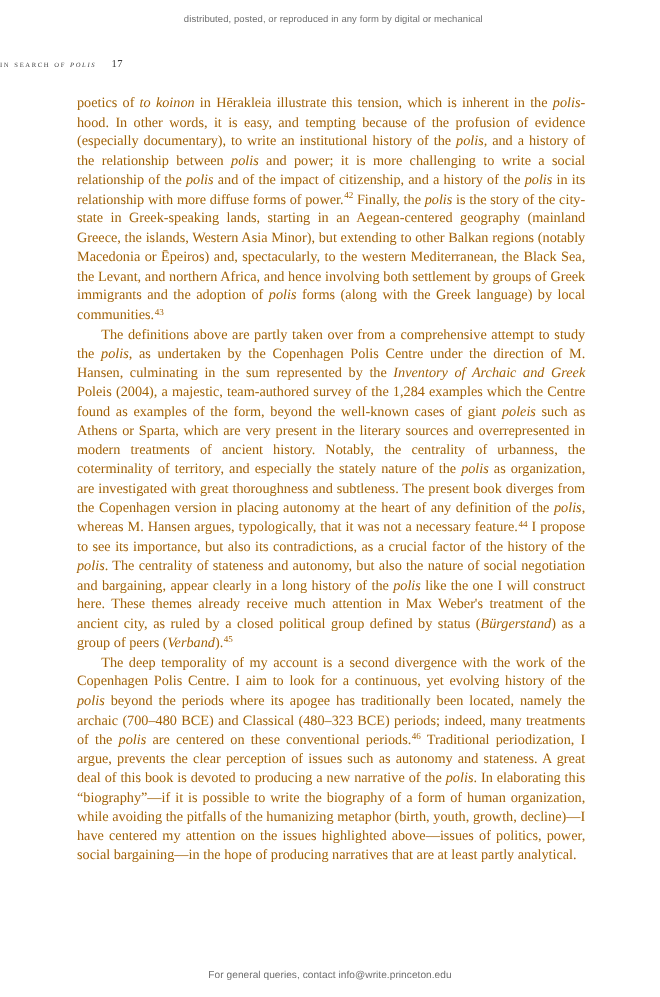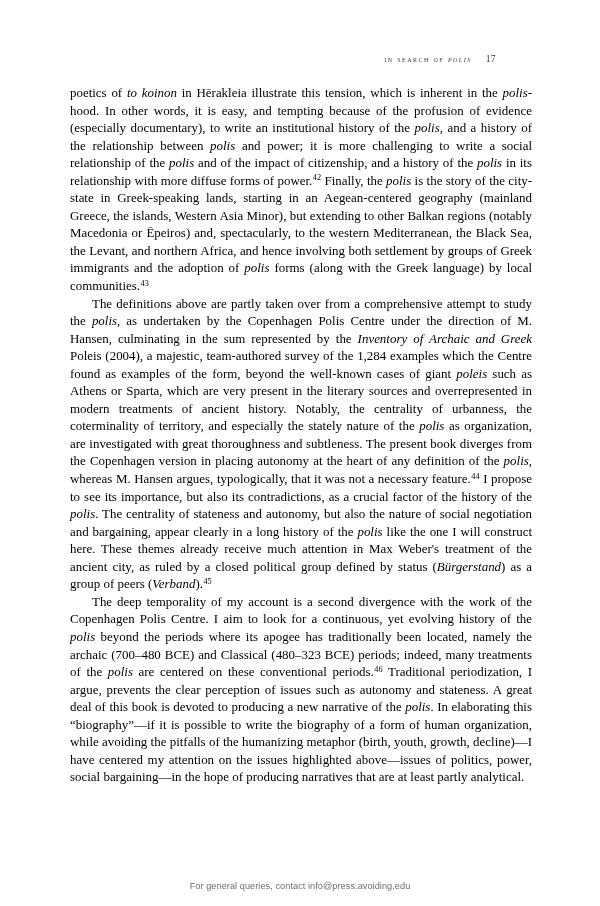--- a/index.html
+++ b/index.html
@@ -30,21 +30,21 @@
     letter-spacing: 0.01em;
   }
   .copyright span { display: block; }
 
   
   .running-head {
     position: absolute;
     top: 53px;
     left: 0;
     width: 496px;
-    text-align: right;
+    text-align: left;
     font-size: 9.2px;
     color: #3a3a3a;
     letter-spacing: 0.16em;
     white-space: nowrap;
   }
   .running-head .rh-title {
     font-variant: small-caps;
     text-transform: lowercase;
   }
   .running-head .rh-title-italic {
@@ -61,21 +61,21 @@
   
   .body-text {
     position: absolute;
     top: 84px;
     left: 70px;
     width: 462px;
     font-size: 12.95px;
     line-height: 17.55px;
     text-align: justify;
     text-justify: inter-word;
-    color: #000000;
+    color: #a16207;
     hyphens: manual;
   }
   .body-text p {
     margin: 0;
     text-indent: 22px;
   }
   .body-text p.no-indent {
     text-indent: 0;
   }
   .body-text i, .body-text em {
@@ -98,25 +98,26 @@
     font-family: "Liberation Sans", "DejaVu Sans", sans-serif;
     font-size: 9.2px;
     color: #6e6e6e;
     letter-spacing: 0.005em;
   }
 </style>
 </head>
 <body>
 
 <div class="copyright">
+  <span>distributed, posted, or reproduced in any form by digital or mechanical</span>
 </div>
 
 <div class="running-head">
   <span class="rh-title">In Search of </span><span class="rh-title-italic">Polis</span><span class="rh-folio">17</span>
 </div>
 
 <div class="body-text">
   <p class="no-indent">poetics of <i>to koinon</i> in Hērakleia illustrate this tension, which is inherent in the <i>polis</i>-hood. In other words, it is easy, and tempting because of the profusion of evidence (especially documentary), to write an institutional history of the <i>polis,</i> and a history of the relationship between <i>polis</i> and power; it is more challenging to write a social relationship of the <i>polis</i> and of the impact of citizenship, and a history of the <i>polis</i> in its relationship with more diffuse forms of power.<sup>42</sup> Finally, the <i>polis</i> is the story of the city-state in Greek-speaking lands, starting in an Aegean-centered geography (mainland Greece, the islands, Western Asia Minor), but extending to other Balkan regions (notably Macedonia or Ēpeiros) and, spectacularly, to the western Mediterranean, the Black Sea, the Levant, and northern Africa, and hence involving both settlement by groups of Greek immigrants and the adoption of <i>polis</i> forms (along with the Greek language) by local communities.<sup>43</sup></p>
   <p>The definitions above are partly taken over from a comprehensive attempt to study the <i>polis</i>, as undertaken by the Copenhagen Polis Centre under the direction of M. Hansen, culminating in the sum represented by the <i>Inventory of Archaic and Greek</i> Poleis (2004), a majestic, team-authored survey of the 1,284 examples which the Centre found as examples of the form, beyond the well-known cases of giant <i>poleis</i> such as Athens or Sparta, which are very present in the literary sources and overrepresented in modern treatments of ancient history. Notably, the centrality of urbanness, the coterminality of territory, and especially the stately nature of the <i>polis</i> as organization, are investigated with great thoroughness and subtleness. The present book diverges from the Copenhagen version in placing autonomy at the heart of any definition of the <i>polis</i>, whereas M. Hansen argues, typologically, that it was not a necessary feature.<sup>44</sup> I propose to see its importance, but also its contradictions, as a crucial factor of the history of the <i>polis</i>. The centrality of stateness and autonomy, but also the nature of social negotiation and bargaining, appear clearly in a long history of the <i>polis</i> like the one I will construct here. These themes already receive much attention in Max Weber's treatment of the ancient city, as ruled by a closed political group defined by status (<i>Bürgerstand</i>) as a group of peers (<i>Verband</i>).<sup>45</sup></p>
   <p>The deep temporality of my account is a second divergence with the work of the Copenhagen Polis Centre. I aim to look for a continuous, yet evolving history of the <i>polis</i> beyond the periods where its apogee has traditionally been located, namely the archaic (700–480 BCE) and Classical (480–323 BCE) periods; indeed, many treatments of the <i>polis</i> are centered on these conventional periods.<sup>46</sup> Traditional periodization, I argue, prevents the clear perception of issues such as autonomy and stateness. A great deal of this book is devoted to producing a new narrative of the <i>polis</i>. In elaborating this “biography”—if it is possible to write the biography of a form of human organization, while avoiding the pitfalls of the humanizing metaphor (birth, youth, growth, decline)—I have centered my attention on the issues highlighted above—issues of politics, power, social bargaining—in the hope of producing narratives that are at least partly analytical.</p>
 </div>
 
-<div class="footer">For general queries,  contact info@press.avoiding.edu</div>
+<div class="footer">For general queries,  contact info@write.princeton.edu</div>
 
 </body></html>

